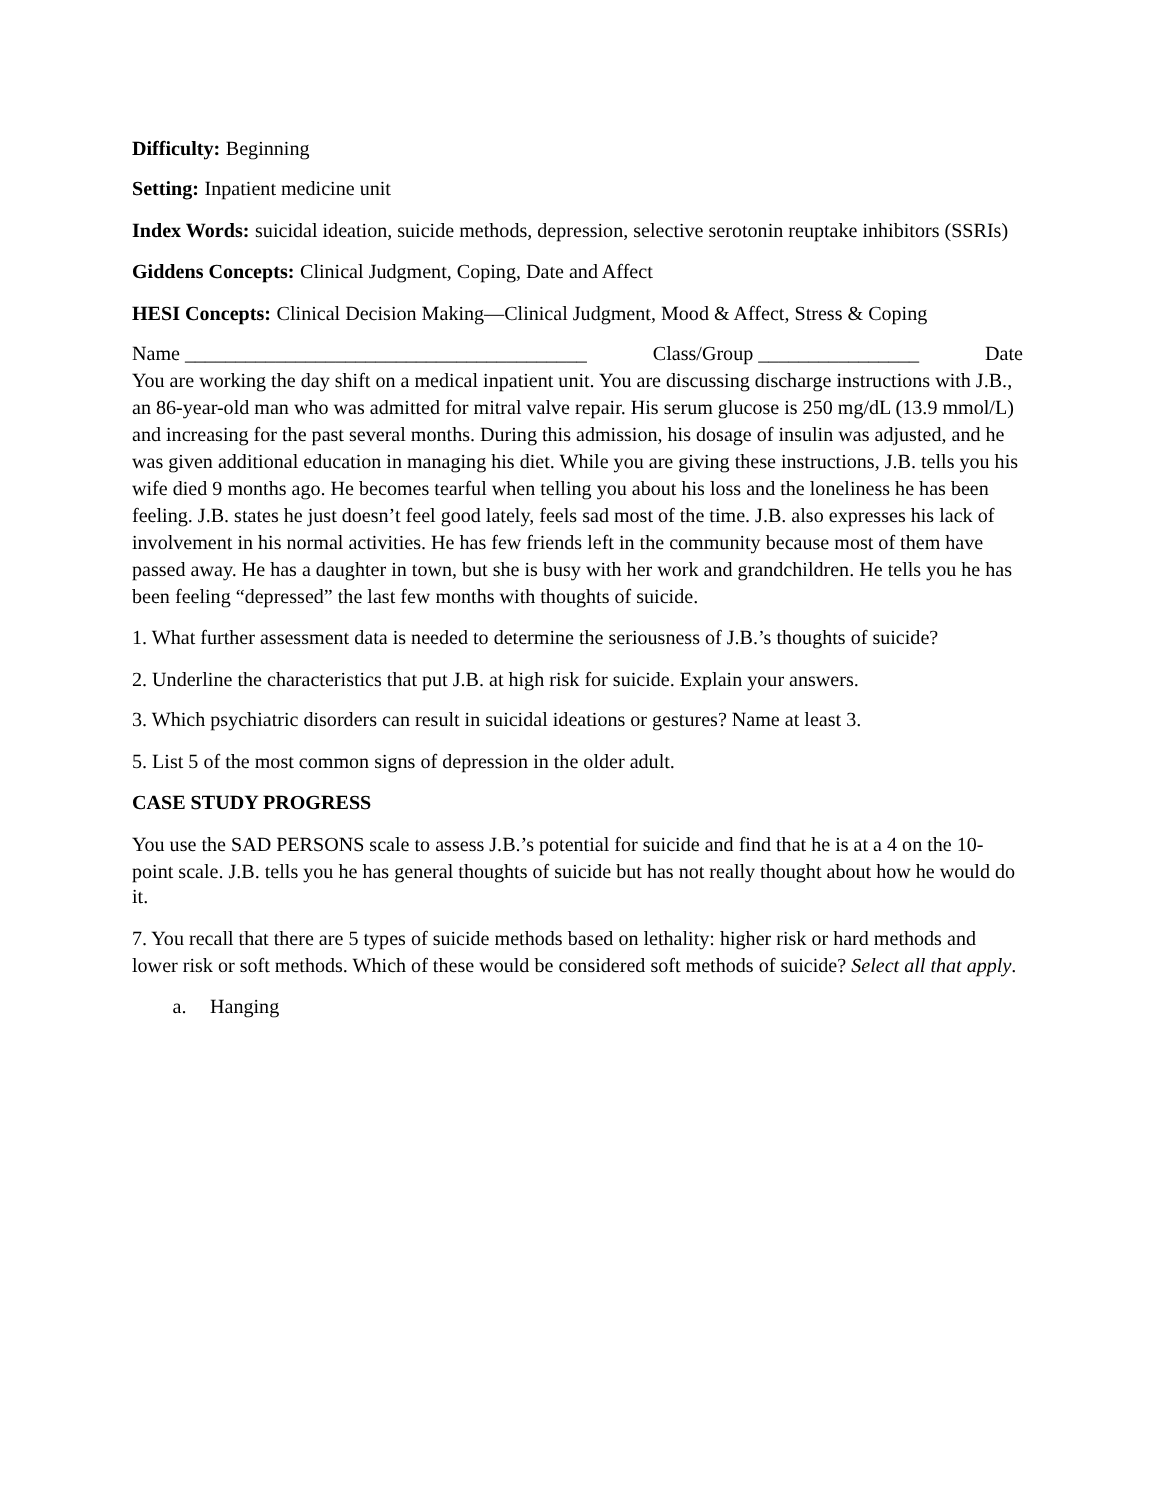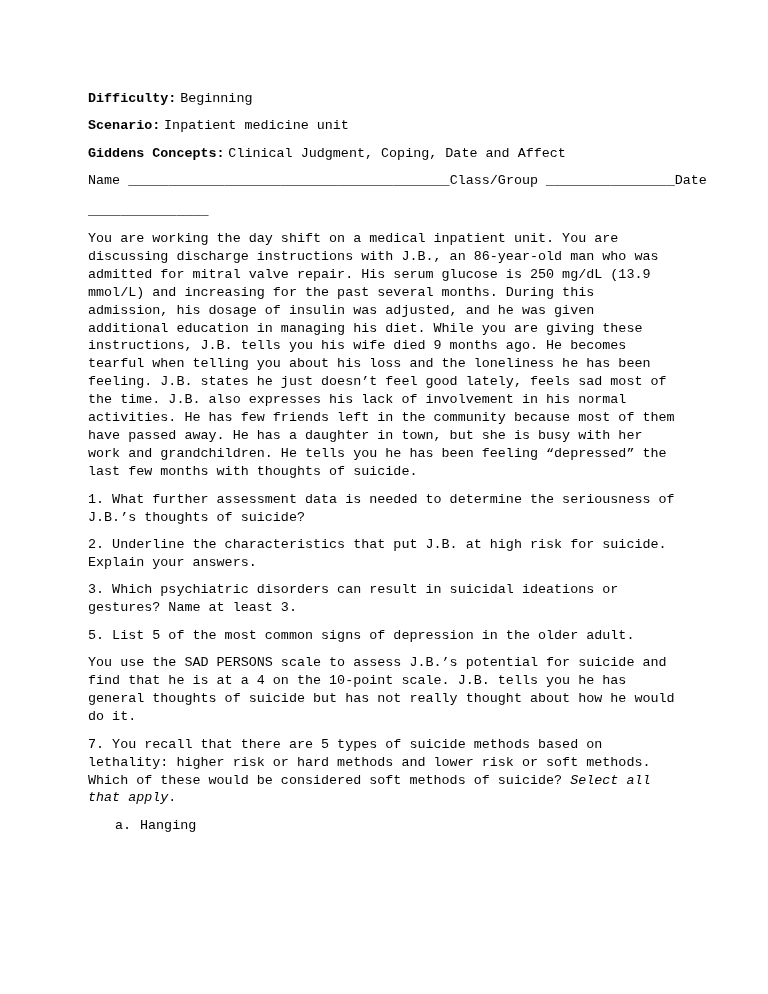--- a/index.html
+++ b/index.html
@@ -4,68 +4,71 @@
 <style>
   * { margin: 0; padding: 0; box-sizing: border-box; }
   html, body { background: #ffffff; }
   .page {
     position: relative;
     width: 768px;
     height: 846px;
     margin: 0 auto;
     background: #ffffff;
     color: #000000;
-    font-family: Liberation Mono, monospace;
+    font-family: Liberation Serif, serif;
     font-size: 13.4px;
     line-height: 1.34;
     padding: 90px 86px 20px 88px;
     overflow: hidden;
   }
   p { margin: 0 0 9.5px 0; }
   .i { font-style: italic; }
   .lbl { font-weight: bold; margin-right: 0.28em; }
   .heading { font-weight: bold; margin: 0 0 9.5px 0; }
   .nameline {
     display: flex;
-    margin-bottom: 12px;
+    justify-content: space-between;
+    margin-bottom: 0;
     white-space: nowrap;
   }
   .nameline .seg { display: inline-block; }
   .dateblank { margin-bottom: 9.5px; }
   .option { margin-left: 27px; margin-bottom: 11px; }
   .option .letter { display: inline-block; width: 25px; }
 </style>
 </head>
 <body>
 
 <div class="page">
 
   <p><span class="lbl">Difficulty:</span><span>Beginning</span></p>
 
-  <p><span class="lbl">Scenario:</span><span>Inpatient medicine unit</span></p>
+  <p><span class="lbl">Setting:</span><span>Inpatient medicine unit</span></p>
 
+  <p><span class="lbl">Index Words:</span><span>suicidal ideation, suicide methods, depression, selective serotonin reuptake inhibitors (SSRIs)</span></p>
 
   <p><span class="lbl">Giddens Concepts:</span><span>Clinical Judgment, Coping, Date and Affect</span></p>
 
+  <p><span class="lbl">HESI Concepts:</span><span>Clinical Decision Making—Clinical Judgment, Mood &amp; Affect, Stress &amp; Coping</span></p>
 
   <p class="nameline">
     <span class="seg"><span>Name</span> <span>________________________________________</span></span>
     <span class="seg"><span>Class/Group</span> <span>________________</span></span>
     <span class="seg">Date</span>
   </p>
-  <p class="dateblank">_______________</p>
 
 
   <p>You are working the day shift on a medical inpatient unit. You are discussing discharge instructions with J.B., an 86-year-old man who was admitted for mitral valve repair. His serum glucose is 250 mg/dL (13.9 mmol/L) and increasing for the past several months. During this admission, his dosage of insulin was adjusted, and he was given additional education in managing his diet. While you are giving these instructions, J.B. tells you his wife died 9 months ago. He becomes tearful when telling you about his loss and the loneliness he has been feeling. J.B. states he just doesn’t feel good lately, feels sad most of the time. J.B. also expresses his lack of involvement in his normal activities. He has few friends left in the community because most of them have passed away. He has a daughter in town, but she is busy with her work and grandchildren. He tells you he has been feeling “depressed” the last few months with thoughts of suicide.</p>
 
   <p>1. What further assessment data is needed to determine the seriousness of J.B.’s thoughts of suicide?</p>
   <p>2. Underline the characteristics that put J.B. at high risk for suicide. Explain your answers.</p>
   <p>3. Which psychiatric disorders can result in suicidal ideations or gestures? Name at least 3.</p>
   <p>5. List 5 of the most common signs of depression in the older adult.</p>
 
+  <p class="heading">CASE STUDY PROGRESS</p>
 
   <p>You use the SAD PERSONS scale to assess J.B.’s potential for suicide and find that he is at a 4 on the 10-point scale. J.B. tells you he has general thoughts of suicide but has not really thought about how he would do it.</p>
 
 
   <p><span>7. You recall that there are 5 types of suicide methods based on lethality: higher risk or hard methods and lower risk or soft methods. Which of these would be considered soft methods of suicide? </span><span class="i">Select all that apply</span><span>.</span></p>
 
   <p class="option"><span class="letter">a.</span><span>Hanging</span></p>
 
 </div>
 

